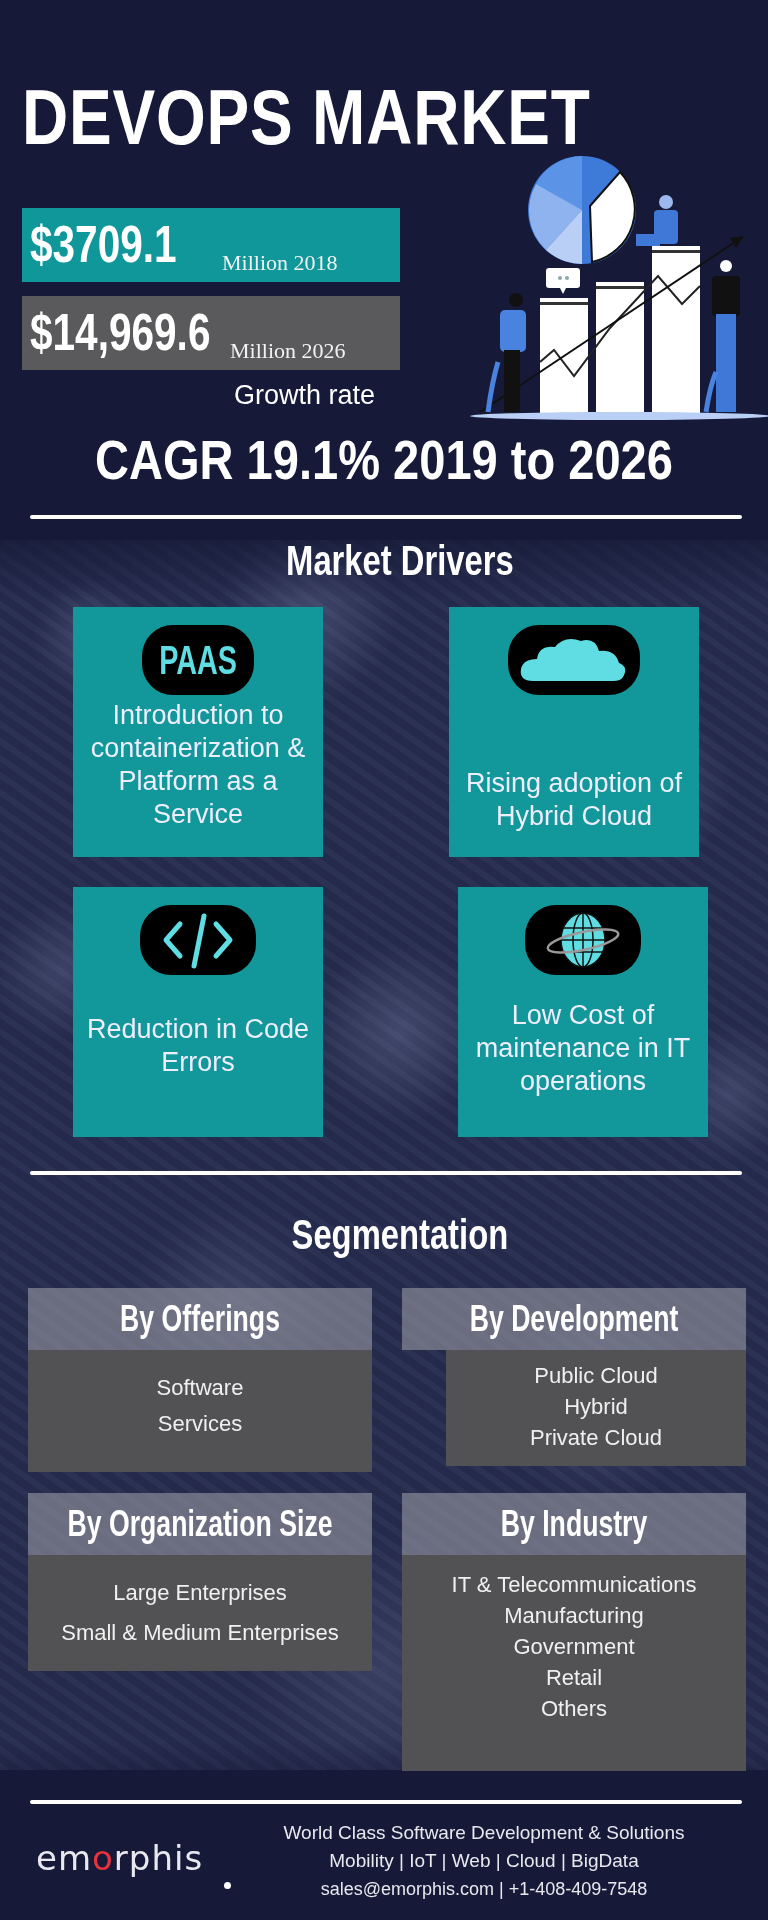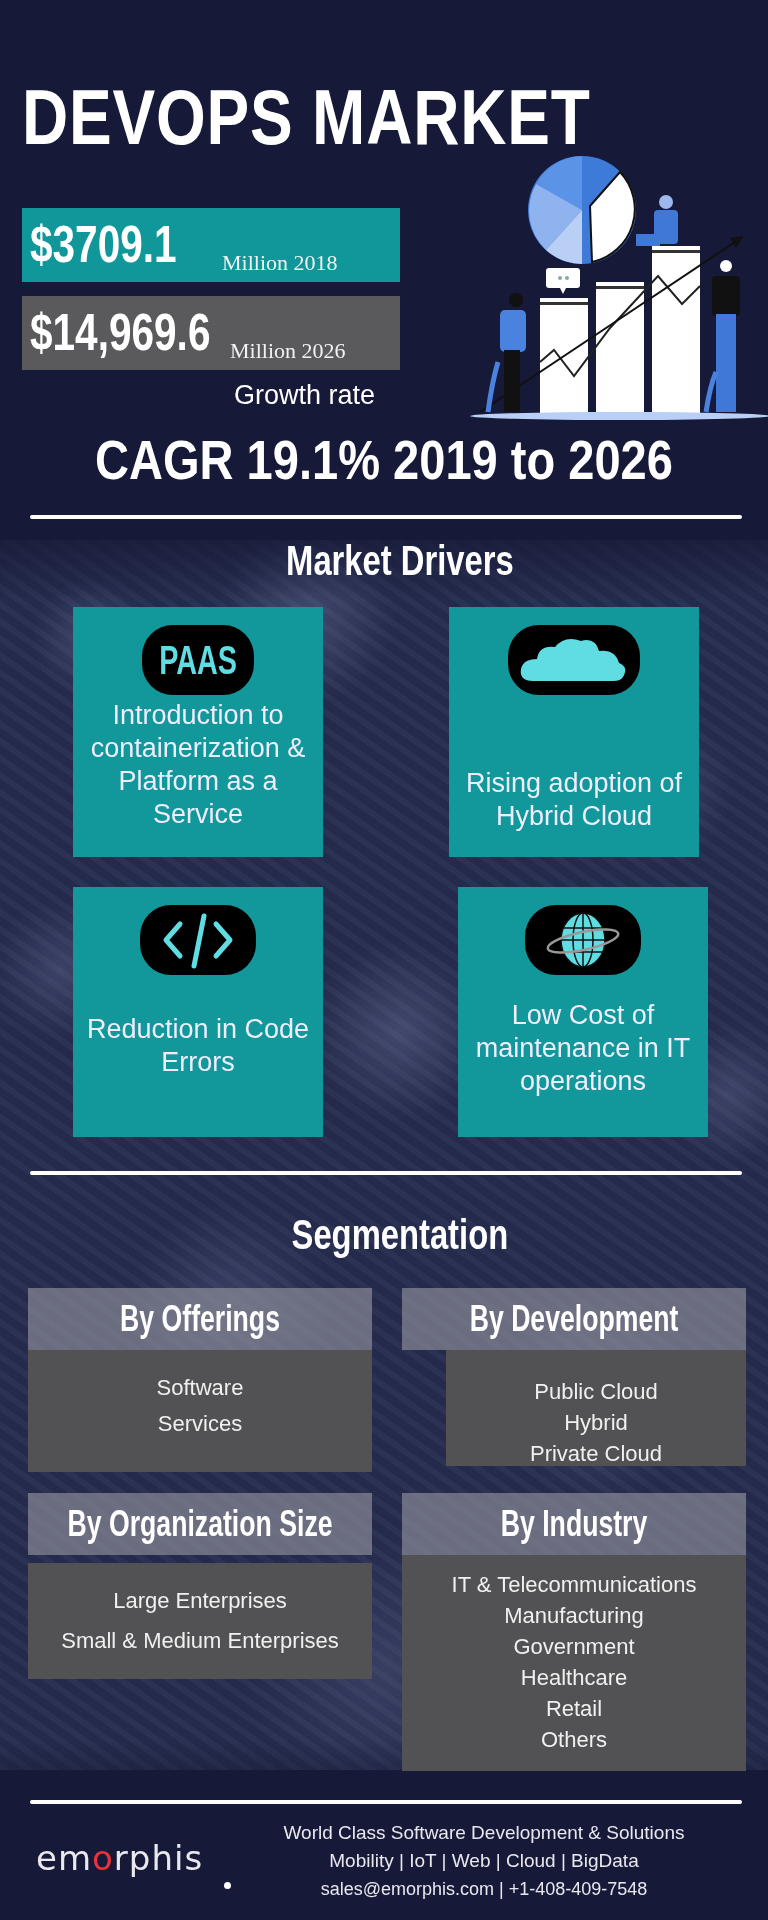--- a/index.html
+++ b/index.html
@@ -250,46 +250,45 @@
   <div class="seg-body" style="height:122px; padding-top:20px; line-height:36px;">
     <span class="seg-item">Software</span>
     <span class="seg-item">Services</span>
   </div>
 </div>
 
 <div class="abs seg-card" style="left:402px; top:1288px;">
   <div class="seg-head">
     <span>By Development</span>
   </div>
-  <div class="seg-body" style="height:116px; padding-top:26px; line-height:31px;margin-left:44px;">
+  <div class="seg-body" style="height:116px; padding-top:10px; line-height:31px;margin-left:44px;">
     <span class="seg-item">Public Cloud</span>
     <span class="seg-item">Hybrid</span>
     <span class="seg-item">Private Cloud</span>
   </div>
 </div>
 
 <div class="abs seg-card" style="left:28px; top:1493px;">
   <div class="seg-head">
     <span>By Organization Size</span>
   </div>
-  <div class="seg-body" style="height:116px; padding-top:18px; line-height:40px;margin-top:8px;">
+  <div class="seg-body" style="height:116px; padding-top:18px; line-height:40px;">
     <span class="seg-item">Large Enterprises</span>
     <span class="seg-item">Small &amp; Medium Enterprises</span>
   </div>
 </div>
 
 <div class="abs seg-card" style="left:402px; top:1493px;">
   <div class="seg-head">
     <span>By Industry</span>
   </div>
   <div class="seg-body" style="height:216px; padding-top:14px; line-height:31px;">
     <span class="seg-item">IT &amp; Telecommunications</span>
     <span class="seg-item">Manufacturing</span>
     <span class="seg-item">Government</span>
-    <span class="seg-item">Healthcare</span>
     <span class="seg-item">Retail</span>
     <span class="seg-item">Others</span>
   </div>
 </div>
 
 <div class="abs rule" style="top:1800px;"></div>
 
 <div class="abs footer-logo">
   <span>em</span><span class="o">o</span><span>rphis</span>
 </div>

